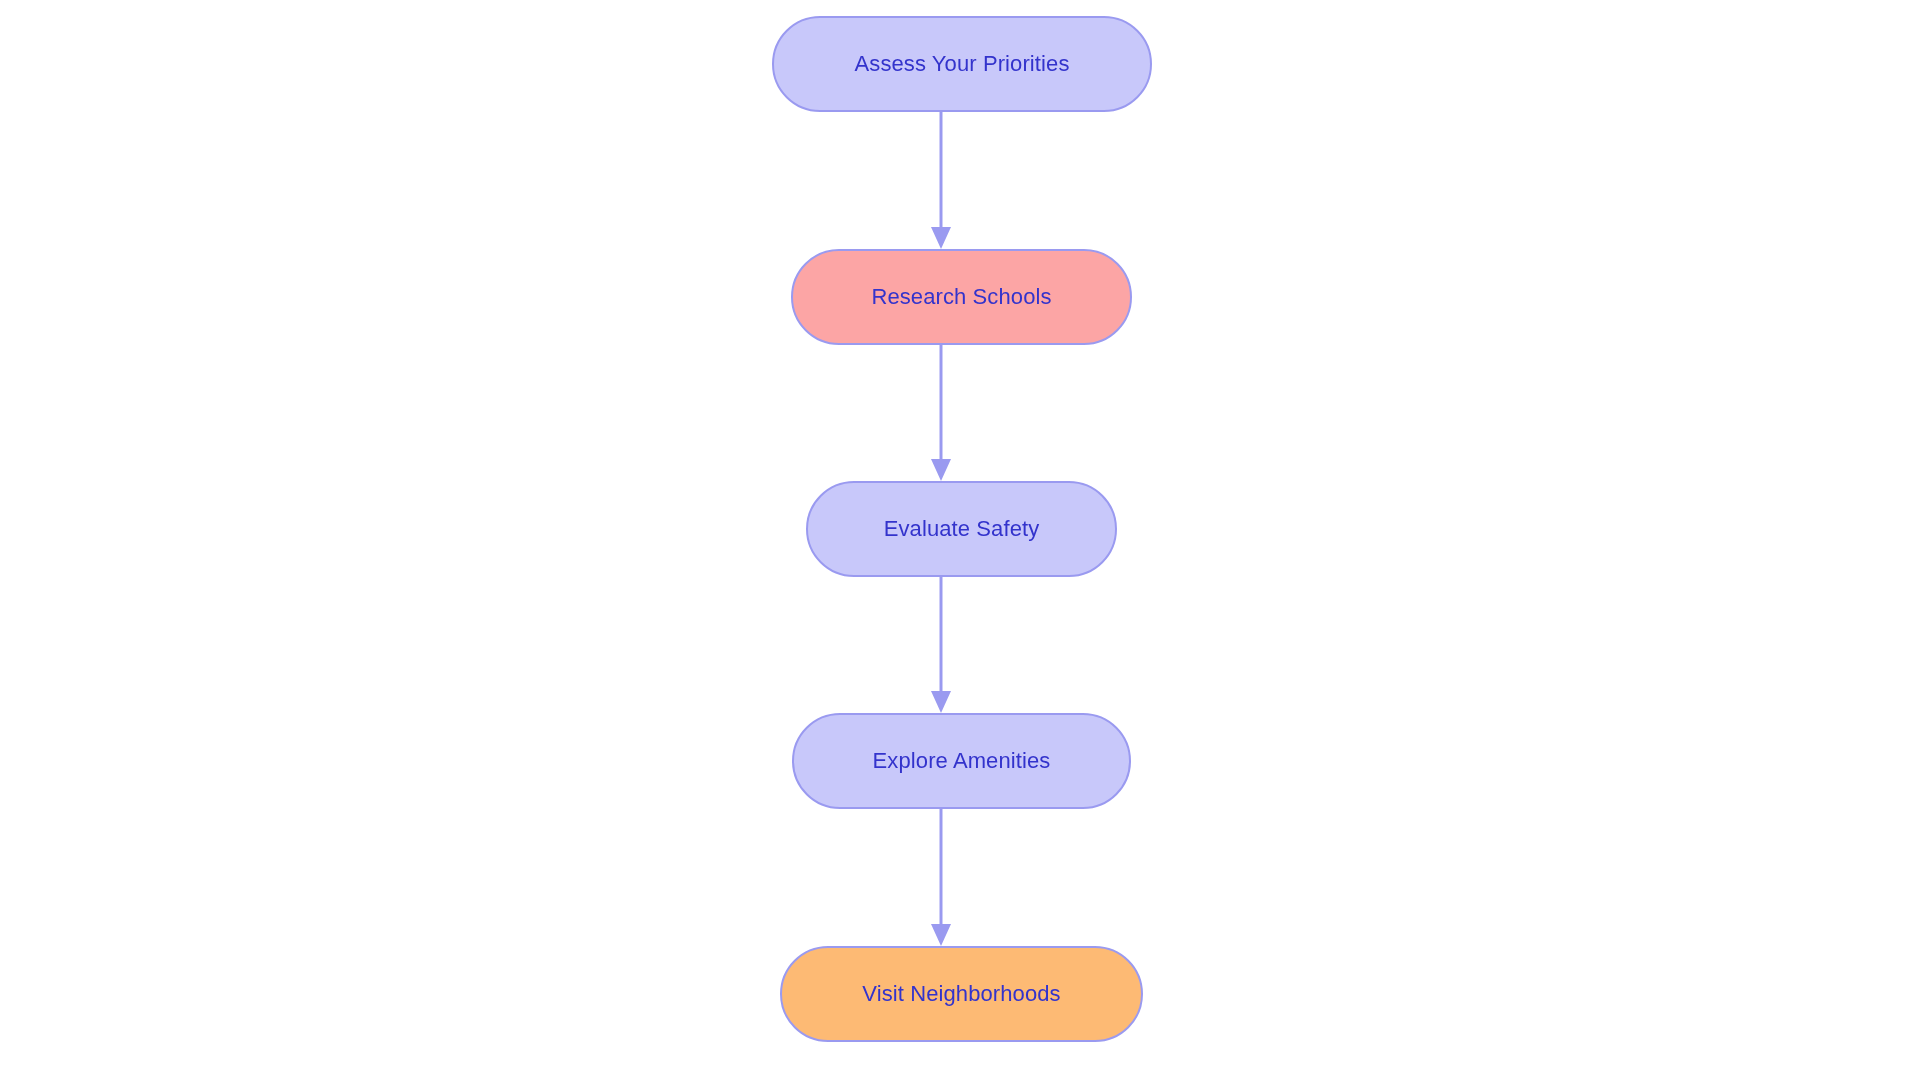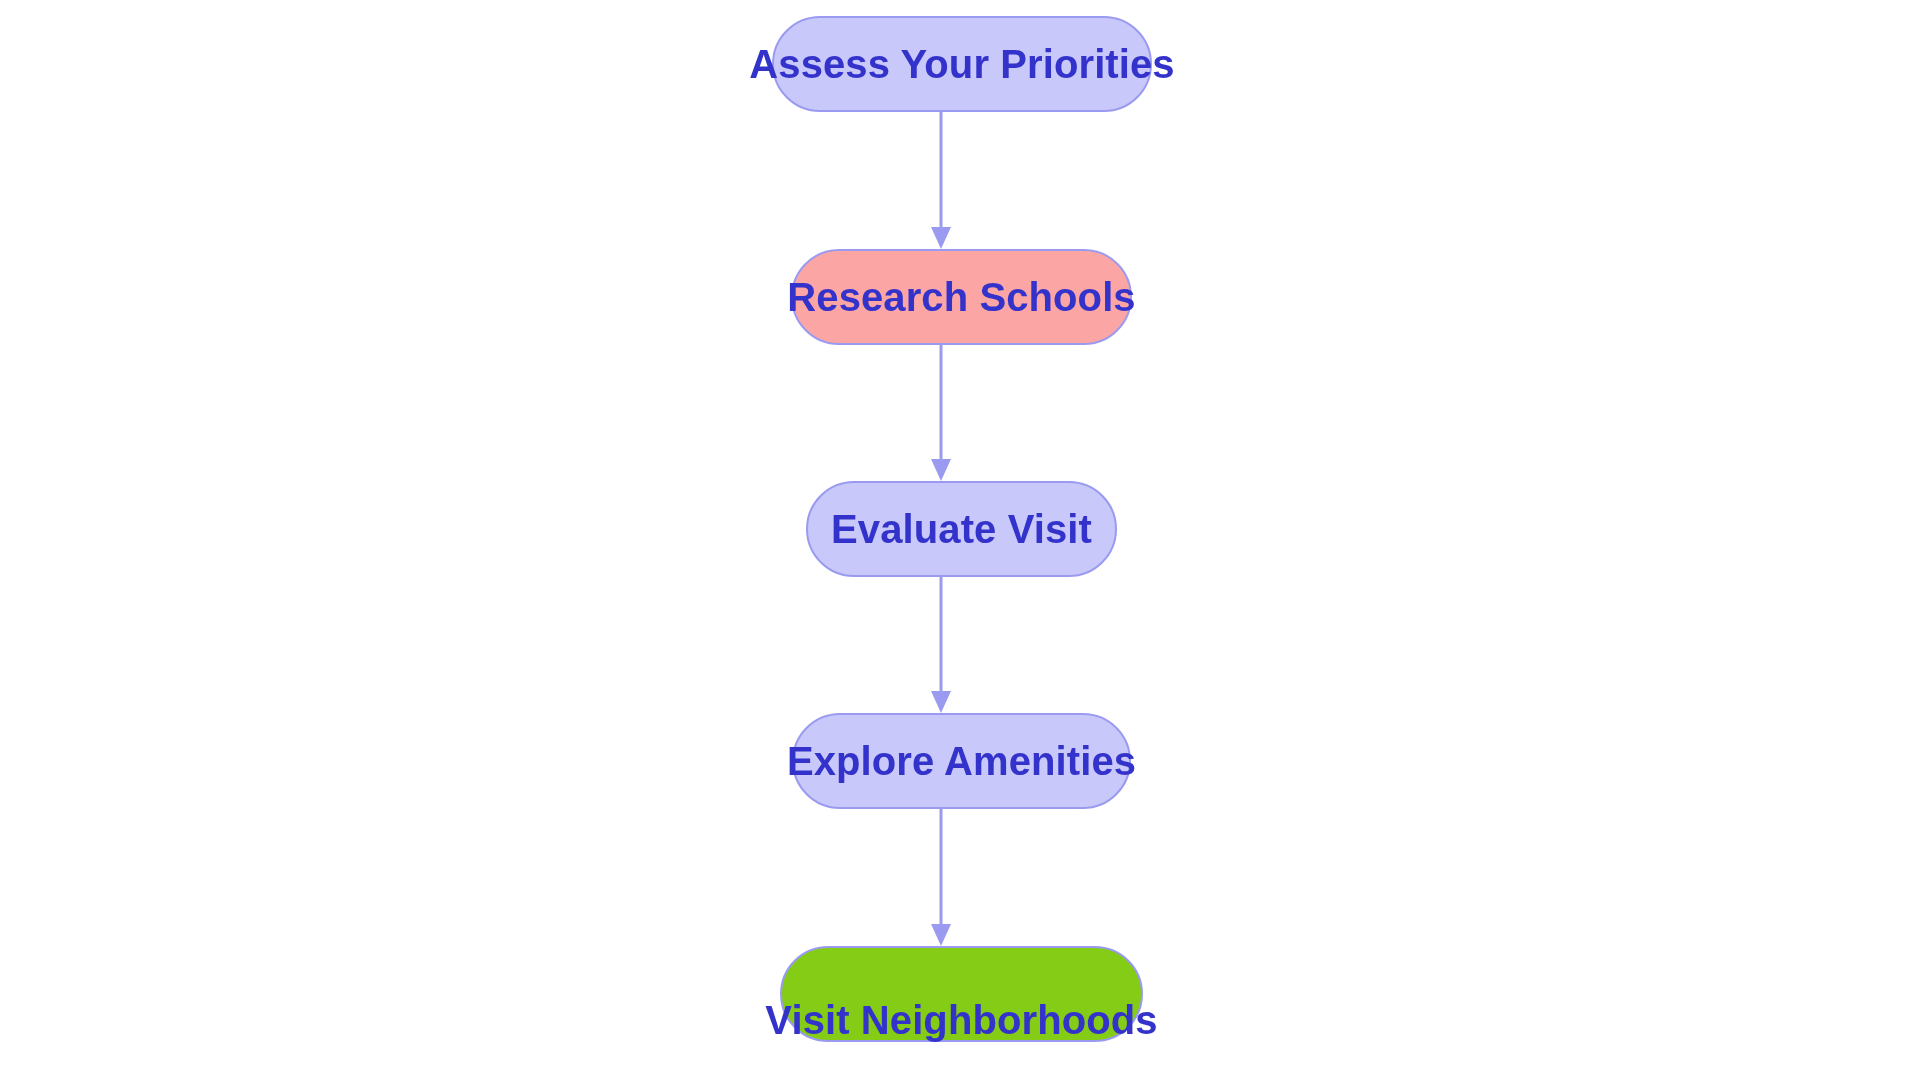--- a/index.html
+++ b/index.html
@@ -28,22 +28,22 @@
     align-items: center;
     justify-content: center;
     border-style: solid;
     border-width: 2px;
     border-radius: 999px;
     user-select: none;
   }
 
   .flow-node-label {
     font-family: "Liberation Sans", sans-serif;
-    font-size: 40px;
-    font-weight: 700;
+    font-size: 22px;
+    font-weight: 400;
     letter-spacing: 0.1px;
     white-space: nowrap;
     line-height: 1;
   }
 
   .flow-edge {
     position: absolute;
     pointer-events: none;
   }
 
@@ -80,21 +80,21 @@
         <polygon points="0,115 20,115 10,137" fill="#9a9af0"></polygon>
       </svg>
     </div>
     <div class="flow-node" style="left: 772px; top: 16px; width: 380px; height: 96px; background: rgb(200, 200, 250); border-color: rgb(154, 154, 240);">
       <span class="flow-node-label" style="color: rgb(51, 51, 204);">Assess Your Priorities</span>
     </div>
     <div class="flow-node" style="left: 791px; top: 249px; width: 341px; height: 96px; background: #fca5a5; border-color: rgb(154, 154, 240);">
       <span class="flow-node-label" style="color: rgb(51, 51, 204);">Research Schools</span>
     </div>
     <div class="flow-node" style="left: 806px; top: 481px; width: 311px; height: 96px; background: rgb(200, 200, 250); border-color: rgb(154, 154, 240);">
-      <span class="flow-node-label" style="color: rgb(51, 51, 204);">Evaluate Visit</span>
+      <span class="flow-node-label" style="color: rgb(51, 51, 204);">Evaluate Safety</span>
     </div>
     <div class="flow-node" style="left: 792px; top: 713px; width: 339px; height: 96px; background: rgb(200, 200, 250); border-color: rgb(154, 154, 240);">
       <span class="flow-node-label" style="color: rgb(51, 51, 204);">Explore Amenities</span>
     </div>
-    <div class="flow-node" style="left: 780px; top: 946px; width: 363px; height: 96px; background: #84cc16; border-color: rgb(154, 154, 240); align-items: flex-end;">
+    <div class="flow-node" style="left: 780px; top: 946px; width: 363px; height: 96px; background: #fdba74; border-color: rgb(154, 154, 240);">
       <span class="flow-node-label" style="color: rgb(51, 51, 204);">Visit Neighborhoods</span>
     </div>
   </div>
 
 </body></html>

